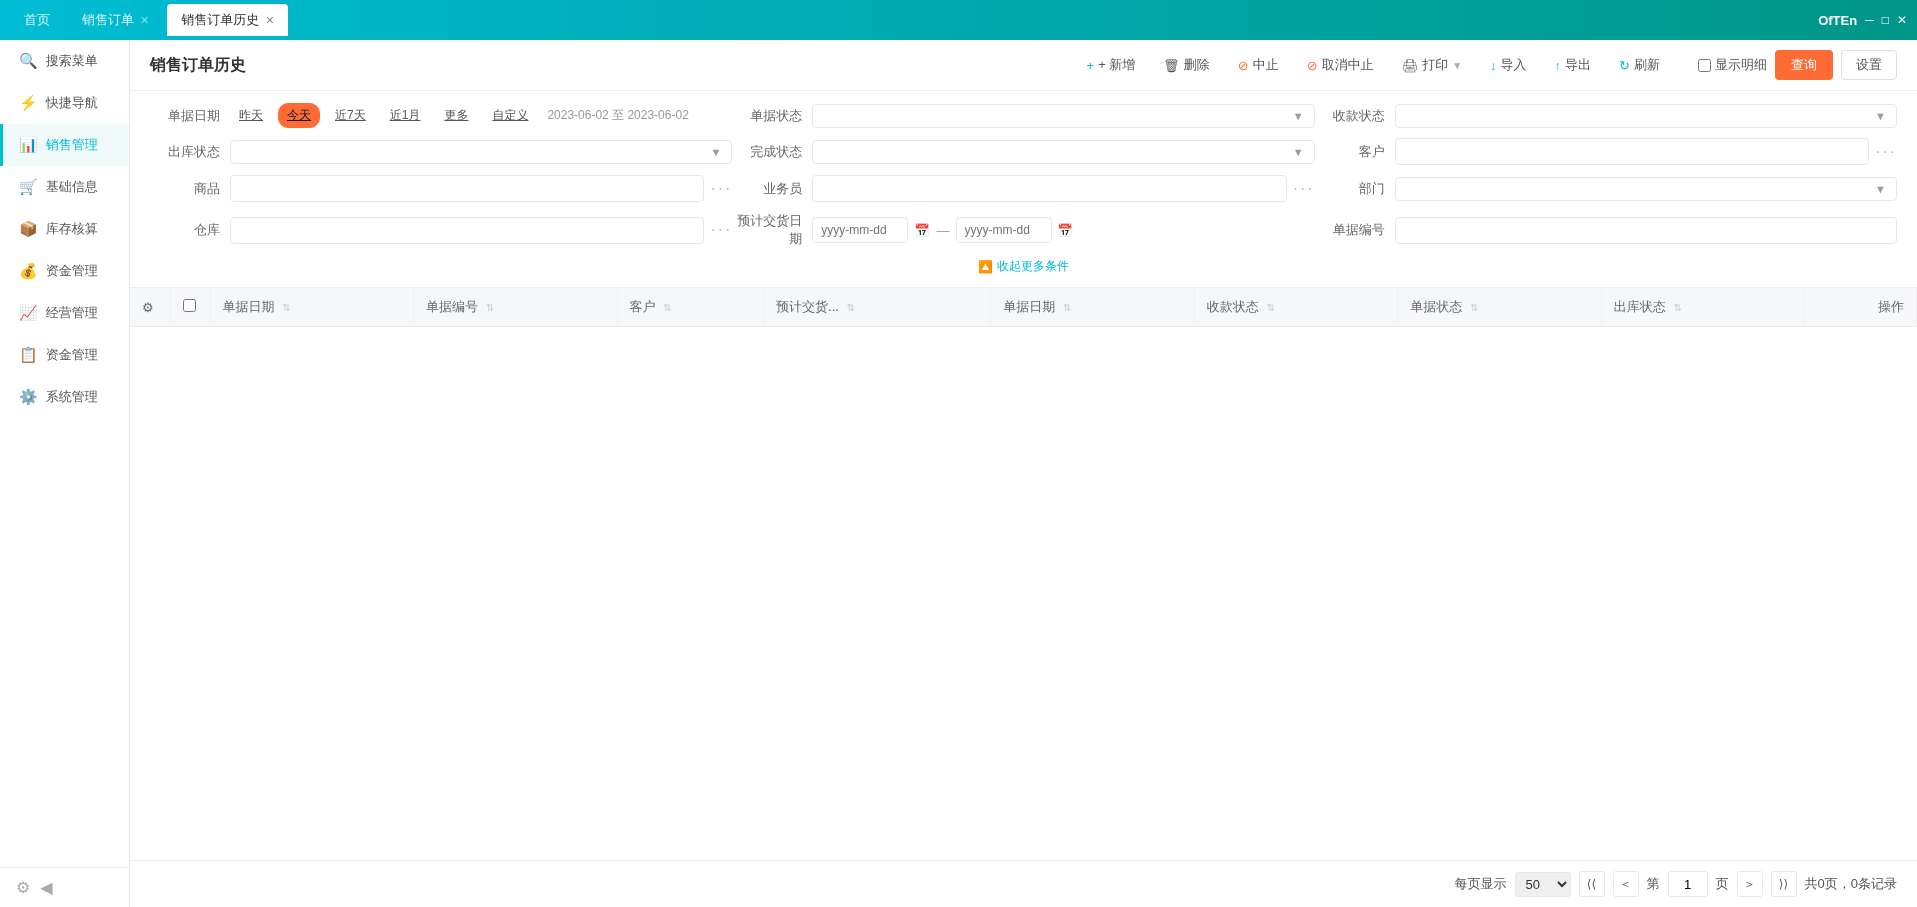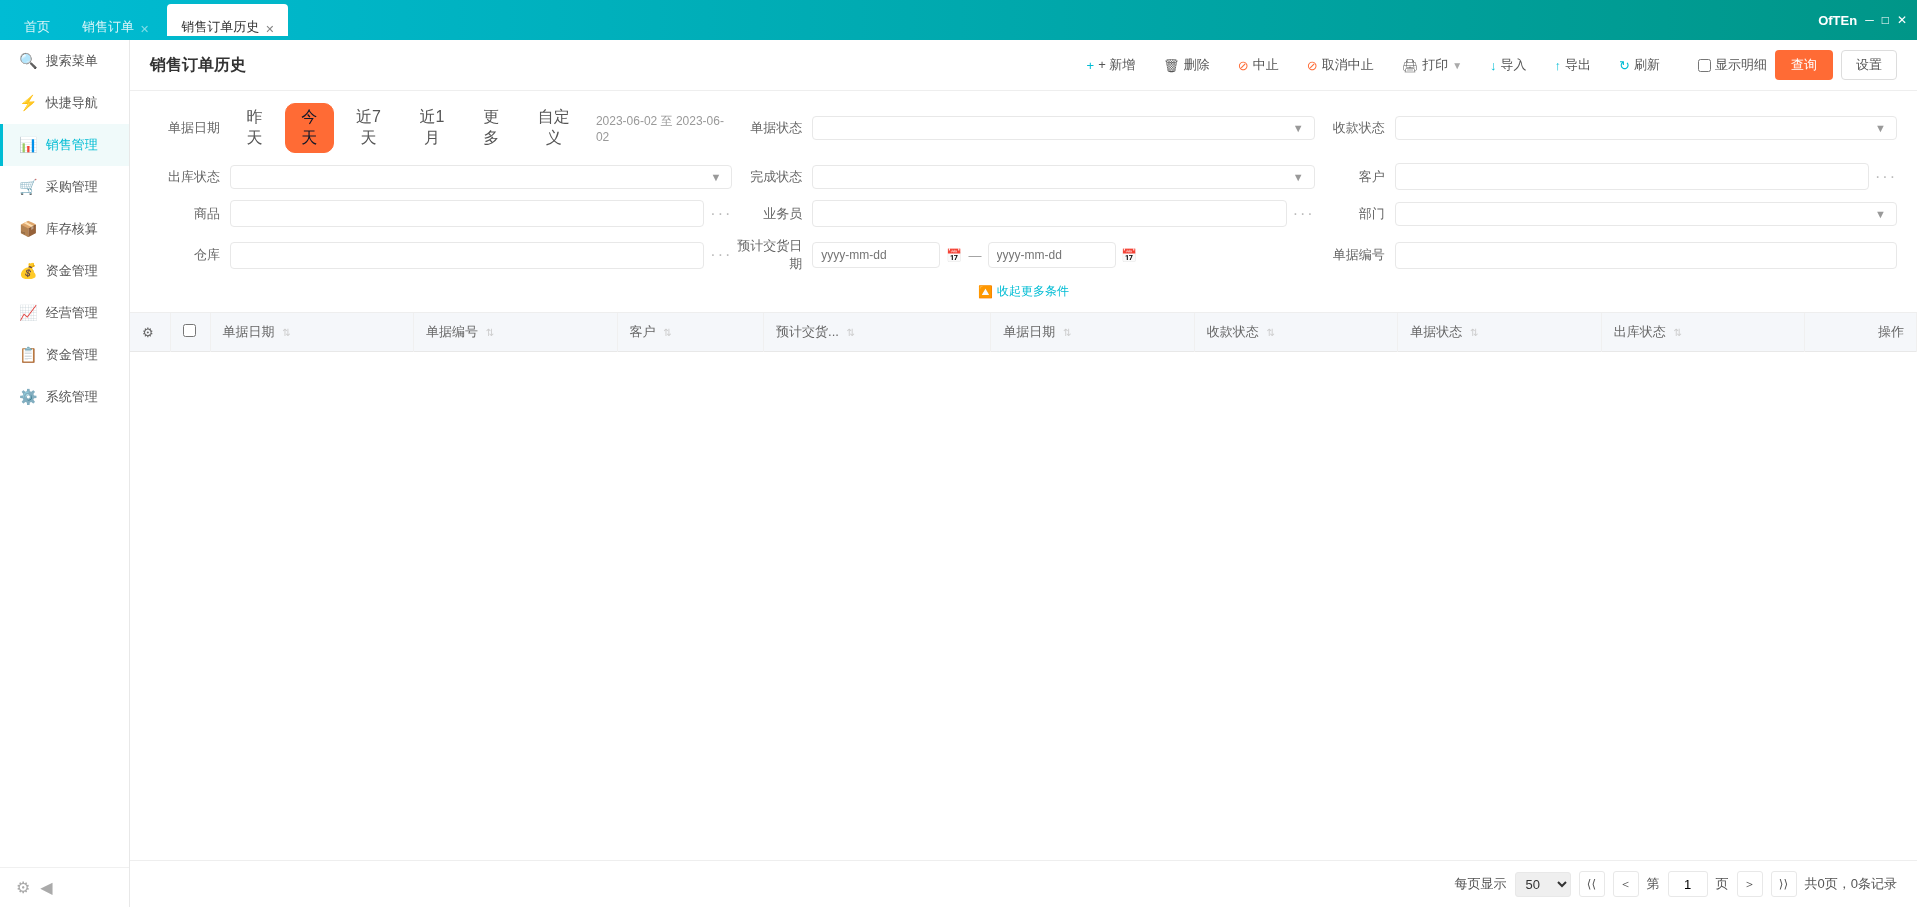--- a/index.html
+++ b/index.html
@@ -13,21 +13,21 @@
       align-items: center;
       padding: 0 10px;
       gap: 4px;
       flex-shrink: 0;
     }
     .tab-item {
       height: 32px;
       padding: 0 14px;
       border-radius: 4px 4px 0 0;
       display: flex;
-      align-items: flex-end;
+      align-items: center;
       gap: 6px;
       cursor: pointer;
       color: rgba(255,255,255,0.85);
       font-size: 13px;
       background: transparent;
     }
     .tab-item.active {
       background: #fff;
       color: #333;
     }
@@ -175,23 +175,24 @@
       display: flex;
       align-items: center;
       gap: 6px;
       min-width: 0;
     }
     .date-btn {
       padding: 3px 8px;
       border: 1px solid transparent;
       border-radius: 3px;
       cursor: pointer;
-      font-size: 16px;
+      font-size: 12px;
       background: none;
       color: #555;
+      text-decoration: underline;
     }
     .date-btn.active {
       background: #ff6b35;
       color: #0f172a;
       border-color: #ff6b35;
       border-radius: 10px;
     }
     .date-range-text { font-size: 12px; color: #999; margin-left: 4px; }
     .select-field {
       border: 1px solid #e8e8e8;
@@ -223,21 +224,21 @@
       align-items: center;
       gap: 6px;
     }
     .date-input {
       border: 1px solid #e8e8e8;
       border-radius: 4px;
       padding: 5px 8px;
       font-size: 12px;
       color: #bbb;
       outline: none;
-      width: 128px;
+      width: 96px;
     }
     .calendar-icon { color: #00bcd4; cursor: pointer; }
     .date-separator { color: #999; }
     .collapse-link {
       display: flex;
       align-items: center;
       justify-content: center;
       color: #00bcd4;
       font-size: 12px;
       cursor: pointer;
@@ -366,21 +367,21 @@
     <div class="sidebar-item">
       <span class="sidebar-icon">⚡</span>
       <span>快捷导航</span>
     </div>
     <div class="sidebar-item active">
       <span class="sidebar-icon">📊</span>
       <span>销售管理</span>
     </div>
     <div class="sidebar-item">
       <span class="sidebar-icon">🛒</span>
-      <span>采购管理</span>
+      <span>基础信息</span>
     </div>
     <div class="sidebar-item">
       <span class="sidebar-icon">📦</span>
       <span>库存核算</span>
     </div>
     <div class="sidebar-item">
       <span class="sidebar-icon">💰</span>
       <span>资金管理</span>
     </div>
     <div class="sidebar-item">

